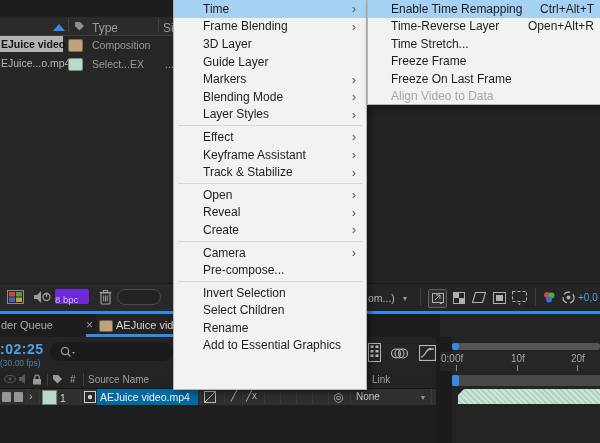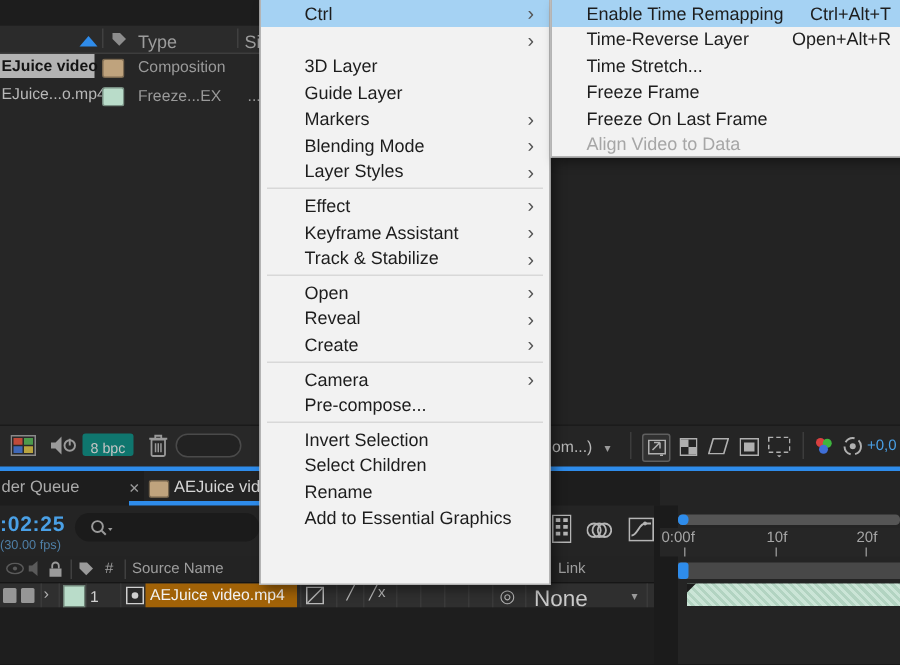--- a/index.html
+++ b/index.html
@@ -13,21 +13,21 @@
   .proj-header{left:0;top:17px;width:175px;height:18px;background:#2b2b2b;border-bottom:1px solid #3d3d3d;}
   .col-div{position:absolute;top:2px;width:1px;height:13px;background:#404040;}
   .hdr-txt{position:absolute;top:4px;font-size:12px;color:#9c9c9c;}
   .sort-tri{position:absolute;left:53px;top:7px;width:0;height:0;border-left:6px solid transparent;border-right:6px solid transparent;border-bottom:7px solid #2f8ceb;}
   .prow{position:absolute;left:0;width:175px;height:17px;}
   .prow-hl{position:absolute;left:0;top:0;width:63px;height:16px;background:#b3b3b3;}
   .prow-name{position:absolute;left:1px;top:2px;font-size:10.5px;}
   .swatch{position:absolute;left:68px;top:3px;width:13px;height:11px;border-radius:2px;border:1px solid rgba(0,0,0,.35);}
   .prow-type{position:absolute;left:92px;top:3px;font-size:10.5px;color:#9a9a9a;}
   .proj-toolbar{left:0;top:283px;width:175px;height:28px;background:#282828;border-top:1px solid #1a1a1a;}
-  .bpc-box{position:absolute;left:55px;top:5px;width:34px;height:15px;background:#0f766e;border-radius:2px;text-align:center;}
+  .bpc-box{position:absolute;left:55px;top:5px;width:34px;height:15px;background:#6d28d9;border-radius:2px;}
   .bpc-box span{font-size:9.5px;color:#c4c4c4;line-height:15px;}
   .pill{position:absolute;left:117px;top:5px;width:42px;height:14px;background:#222;border:1px solid #4a4a4a;border-radius:8px;}
   
   .blue-div{left:0;top:311px;width:600px;height:3px;background:#2e8ceb;}
   
   .comp-area{left:367px;top:0;width:233px;height:311px;background:#232323;}
   .comp-toolbar{left:230px;top:283px;width:370px;height:28px;background:#252525;border-top:1px solid #1b1b1b;}
   .ct-txt{position:absolute;top:8px;font-size:10.5px;color:#b8b8b8;}
   .vdiv{position:absolute;top:4px;width:1px;height:18px;background:#3c3c3c;}
   .icon-slot{position:absolute;top:5px;width:17px;height:17px;display:flex;align-items:center;justify-content:center;}
@@ -45,24 +45,24 @@
   .tab-underline{position:absolute;left:86px;top:20px;width:89px;height:3px;background:#2e8ceb;}
   .timecode{position:absolute;left:0px;top:27px;font-size:14px;font-weight:bold;letter-spacing:.5px;}
   .fps{position:absolute;left:0px;top:44px;font-size:8.5px;color:#4f7fa6;}
   .search-box{position:absolute;left:50px;top:28px;width:123px;height:19px;background:#1b1b1b;border-radius:10px;}
   .tl-cols{position:absolute;left:0;top:57px;width:440px;height:17px;background:#232323;border-bottom:1px solid #161616;}
   .tl-col-txt{position:absolute;top:3px;font-size:10px;color:#9e9e9e;}
   .layer-row{position:absolute;left:0;top:75px;width:436px;height:16px;background:#2f2f2f;}
   .cellline{position:absolute;top:0;width:1px;height:16px;background:#3a3a3a;}
   .toggle-sq{position:absolute;top:3px;width:9px;height:10px;background:#969696;border-radius:1px;}
   .layer-num{position:absolute;left:60px;top:3px;font-size:10.5px;color:#cfcfcf;}
-  .layer-name{position:absolute;left:97px;top:0;width:101px;height:16px;background:#a16207;}
+  .layer-name{position:absolute;left:97px;top:0;width:101px;height:16px;background:#0369a1;}
   .layer-name span{position:absolute;left:3px;top:2px;font-size:10.5px;color:#f2f2f2;white-space:nowrap;}
   .sw-glyph{position:absolute;top:1px;font-size:10px;color:#b8b8b8;}
-  .parent-none{position:absolute;left:356px;top:2px;font-size:15px;color:#c9c9c9;}
+  .parent-none{position:absolute;left:356px;top:2px;font-size:10px;color:#c9c9c9;}
   .tl-below{position:absolute;left:0;top:91px;width:436px;height:38px;background:#1e1e1e;}
   .tl-gutter{position:absolute;left:436px;top:23px;width:16px;height:106px;background:#1b1b1b;}
   
   .scrollbar{position:absolute;left:452px;top:29px;width:148px;height:7px;background:#555;border-radius:3px;}
   .sb-cap{position:absolute;left:0;top:0;width:7px;height:7px;border-radius:3px;}
   .ruler{position:absolute;left:440px;top:38px;width:160px;height:19px;background:#262626;}
   .ruler-lab{position:absolute;top:1px;font-size:10px;color:#a6a6a6;}
   .tick{position:absolute;top:13px;width:1px;height:6px;background:#8a8a8a;}
   .workbar{position:absolute;left:452px;top:61px;width:148px;height:11px;background:#484848;}
   .wb-cap{position:absolute;left:0;top:0;width:7px;height:11px;border-radius:2px;}
@@ -108,21 +108,21 @@
     </div>
     <div class="prow" style="top:36px">
       <div class="prow-hl"></div>
       <span class="prow-name" style="color:#141414;font-weight:bold">EJuice video</span>
       <div class="swatch" style="background: rgb(191, 163, 125);"></div>
       <span class="prow-type">Composition</span>
     </div>
     <div class="prow" style="top:55px">
       <span class="prow-name" style="color:#b8b8b8">EJuice...o.mp4</span>
       <div class="swatch" style="background: rgb(185, 220, 201);"></div>
-      <span class="prow-type">Freeze...EX</span>
+      <span class="prow-type">Select...EX</span>
       <span class="prow-type" style="left:165px">...</span>
     </div>
     <div class="abs proj-toolbar">
       <span class="abs" style="left:7px;top:6px">
         <svg width="17" height="14" viewBox="0 0 17 14">
             <rect x="0.5" y="0.5" width="16" height="13" fill="#2a2a2a" stroke="#8a8a8a"></rect>
             <rect x="2" y="2" width="6" height="4.5" fill="#c04b3a"></rect>
             <rect x="9" y="2" width="6" height="4.5" fill="#4d9a4d"></rect>
             <rect x="2" y="7.5" width="6" height="4.5" fill="#3f68b8"></rect>
             <rect x="9" y="7.5" width="6" height="4.5" fill="#b9a43f"></rect>
@@ -330,24 +330,25 @@
     <div class="workbar">
       <div class="wb-cap" style="background:#2e8ceb"></div>
     </div>
     <div class="clip">
       <div class="clip-corner"></div>
     </div>
   </div>
 
   <div class="abs menu" id="ctx-menu">
       <div class="mi hl">
-        <span>Ctrl</span>
-        <span class="arrow">›</span>
-      </div>
-      <div class="mi">
+        <span>Time</span>
+        <span class="arrow">›</span>
+      </div>
+      <div class="mi">
+        <span>Frame Blending</span>
         <span class="arrow">›</span>
       </div>
       <div class="mi">
         <span>3D Layer</span>
       </div>
       <div class="mi">
         <span>Guide Layer</span>
       </div>
       <div class="mi">
         <span>Markers</span>

